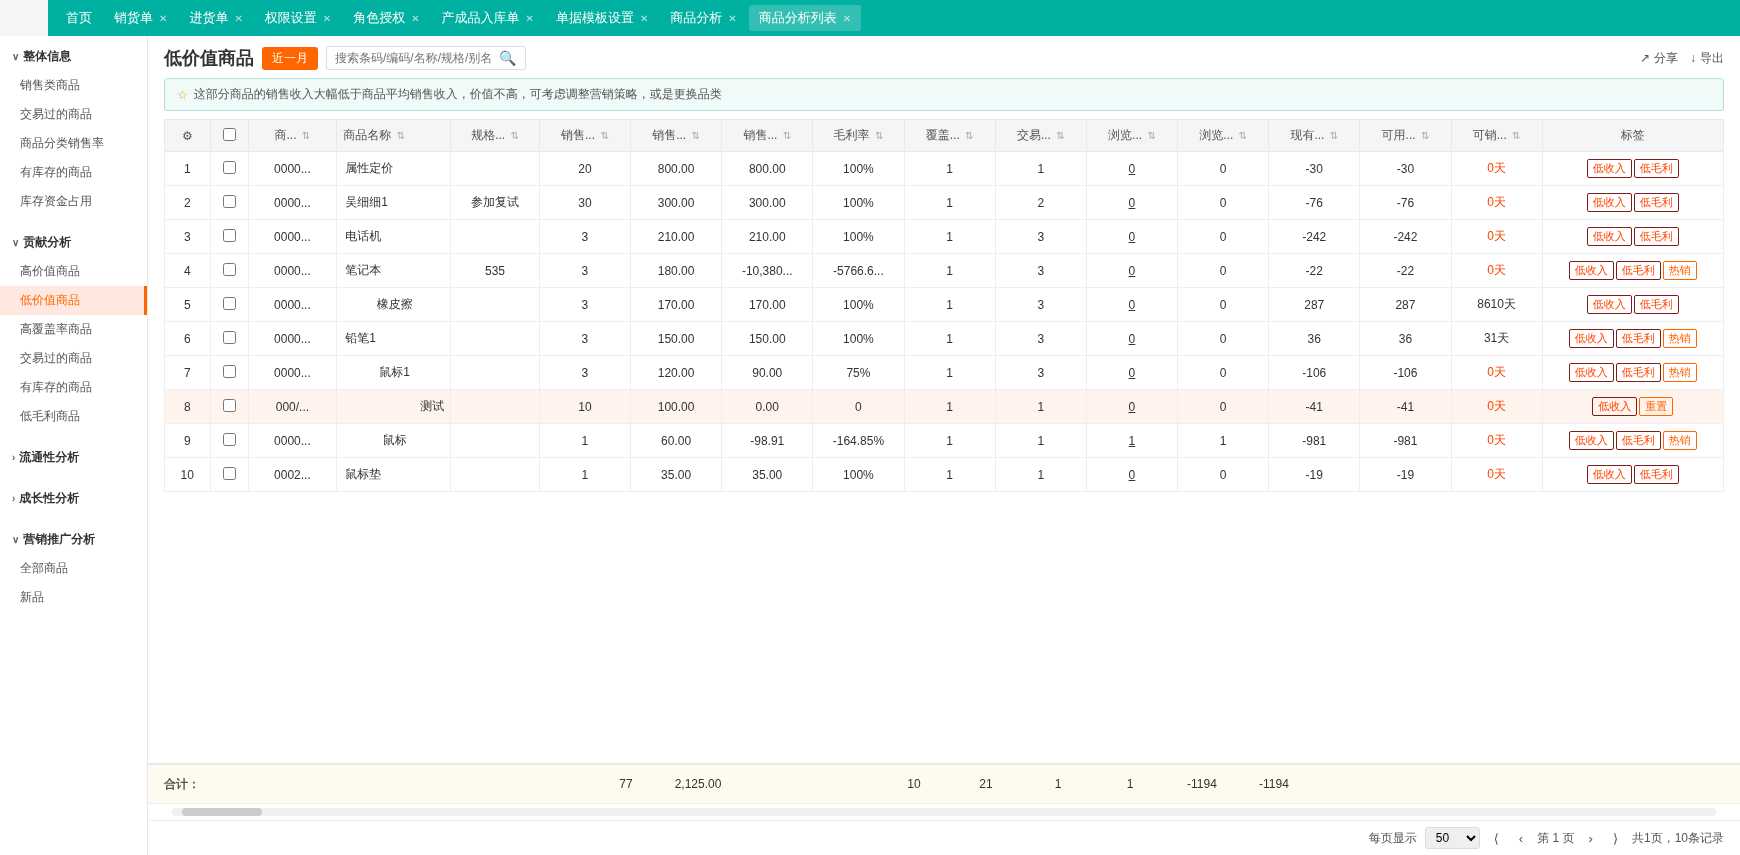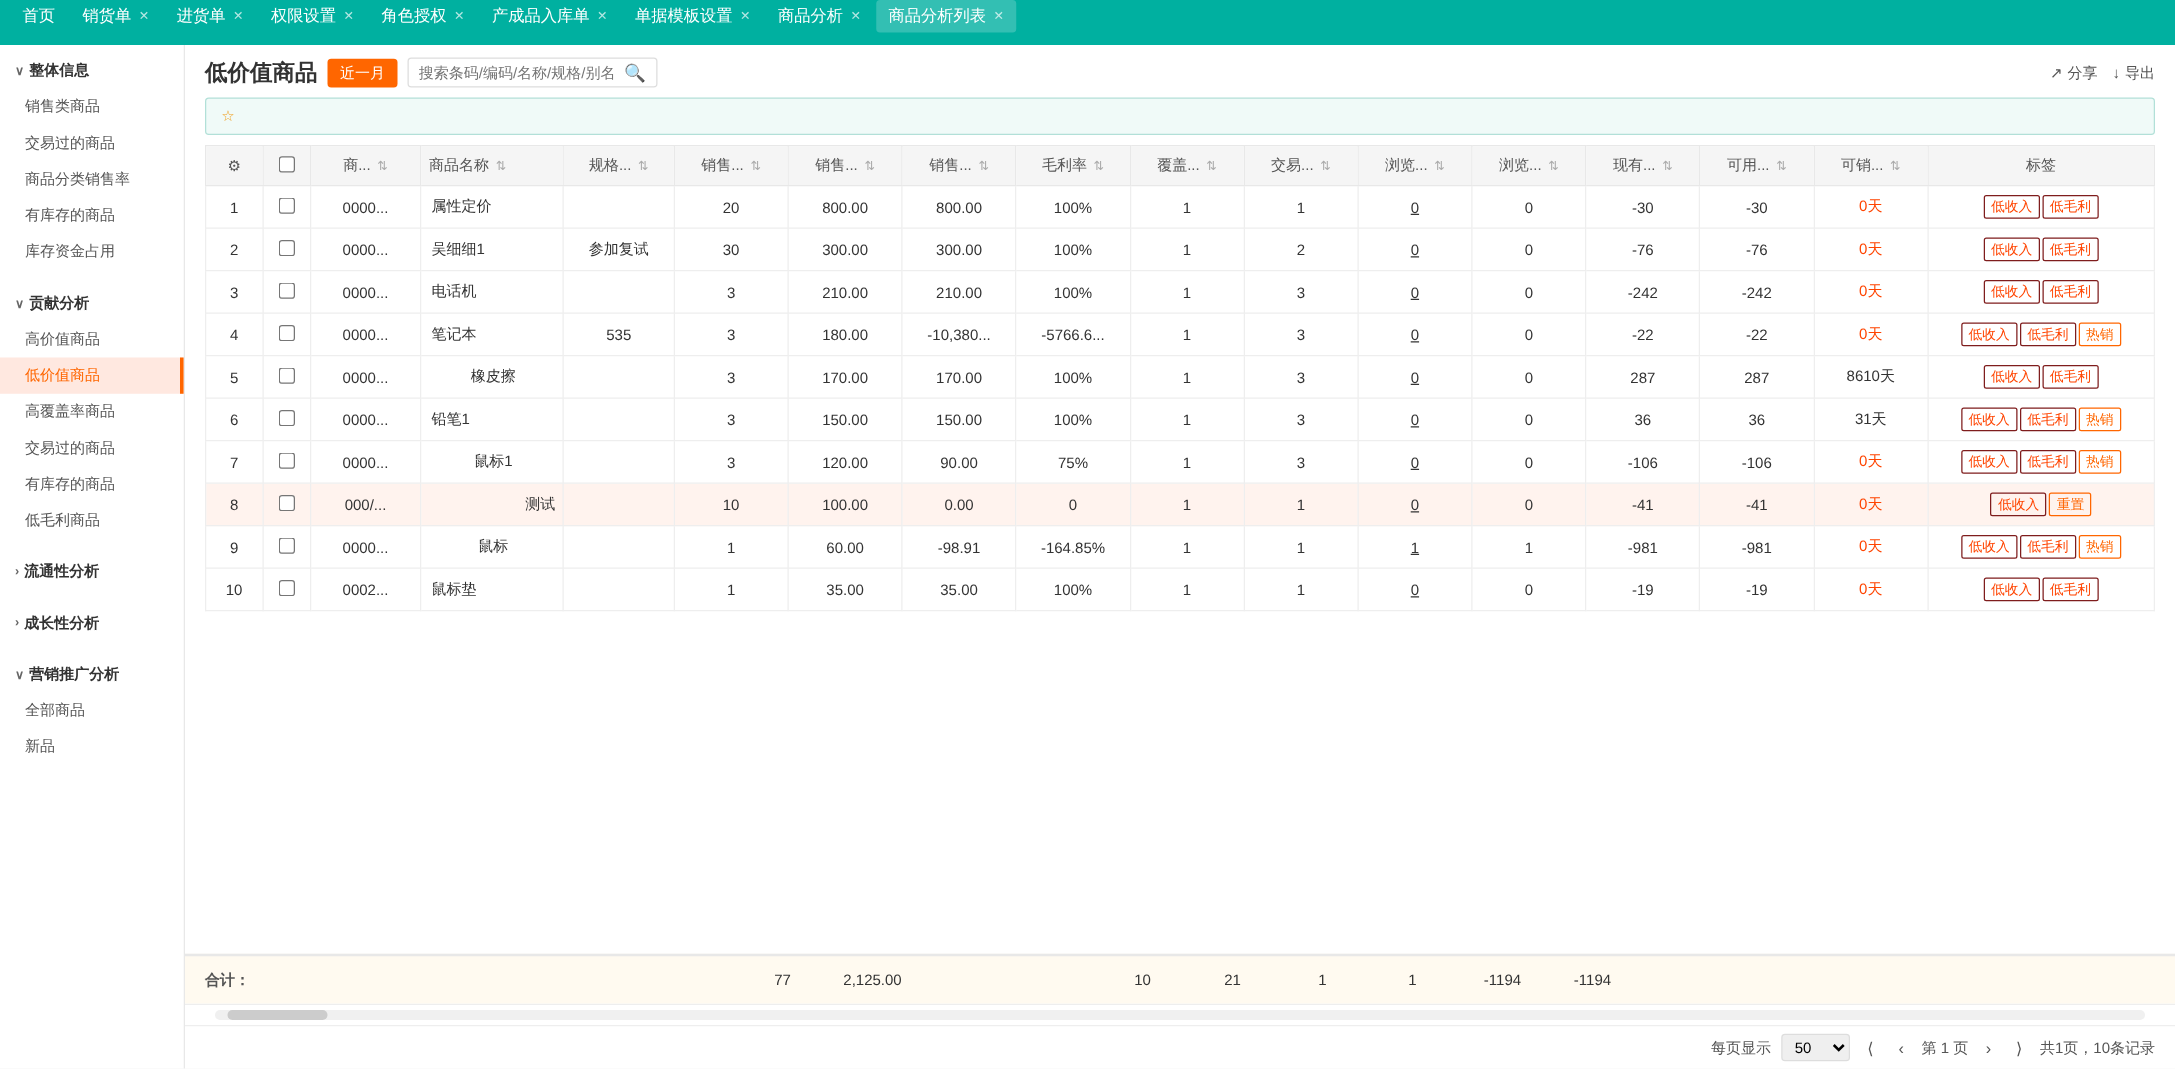--- a/index.html
+++ b/index.html
@@ -2,25 +2,26 @@
 <html><head>
   <meta charset="utf-8">
   <style>
     * { box-sizing: border-box; margin: 0; padding: 0; }
     body { font-family: "Microsoft YaHei", Arial, sans-serif; font-size: 12px; background: #f5f5f5; overflow: hidden; height: 855px; display: flex; flex-direction: column; }
 
     
     .top-nav {
       background: #00b0a0;
       display: flex;
-      align-items: flex-start;
+      align-items: center;
       height: 36px;
       padding: 0 8px;
       gap: 2px;
       flex-shrink: 0;
+      margin-left: 48px;
     }
     .nav-item {
       color: #fff;
       padding: 4px 10px;
       border-radius: 3px;
       cursor: pointer;
       white-space: nowrap;
       font-size: 13px;
       display: flex;
       align-items: center;
@@ -383,20 +384,21 @@
         </button>
         <button class="btn-action">
           <span>↓</span>
           <span>导出</span>
         </button>
       </div>
     </div>
 
     <div class="info-bar">
       <span class="info-icon">☆</span>
+      <span>这部分商品的销售收入大幅低于商品平均销售收入，价值不高，可考虑调整营销策略，或是更换品类</span>
     </div>
 
     <div class="table-wrap">
       <table>
         <thead>
           <tr>
             <th class="col-num gear-cell">⚙</th>
             <th class="col-check"><input type="checkbox" style=""></th>
             <th class="col-code">商... <span class="sort-icon">⇅</span></th>
             <th class="col-name">商品名称 <span class="sort-icon">⇅</span></th>

